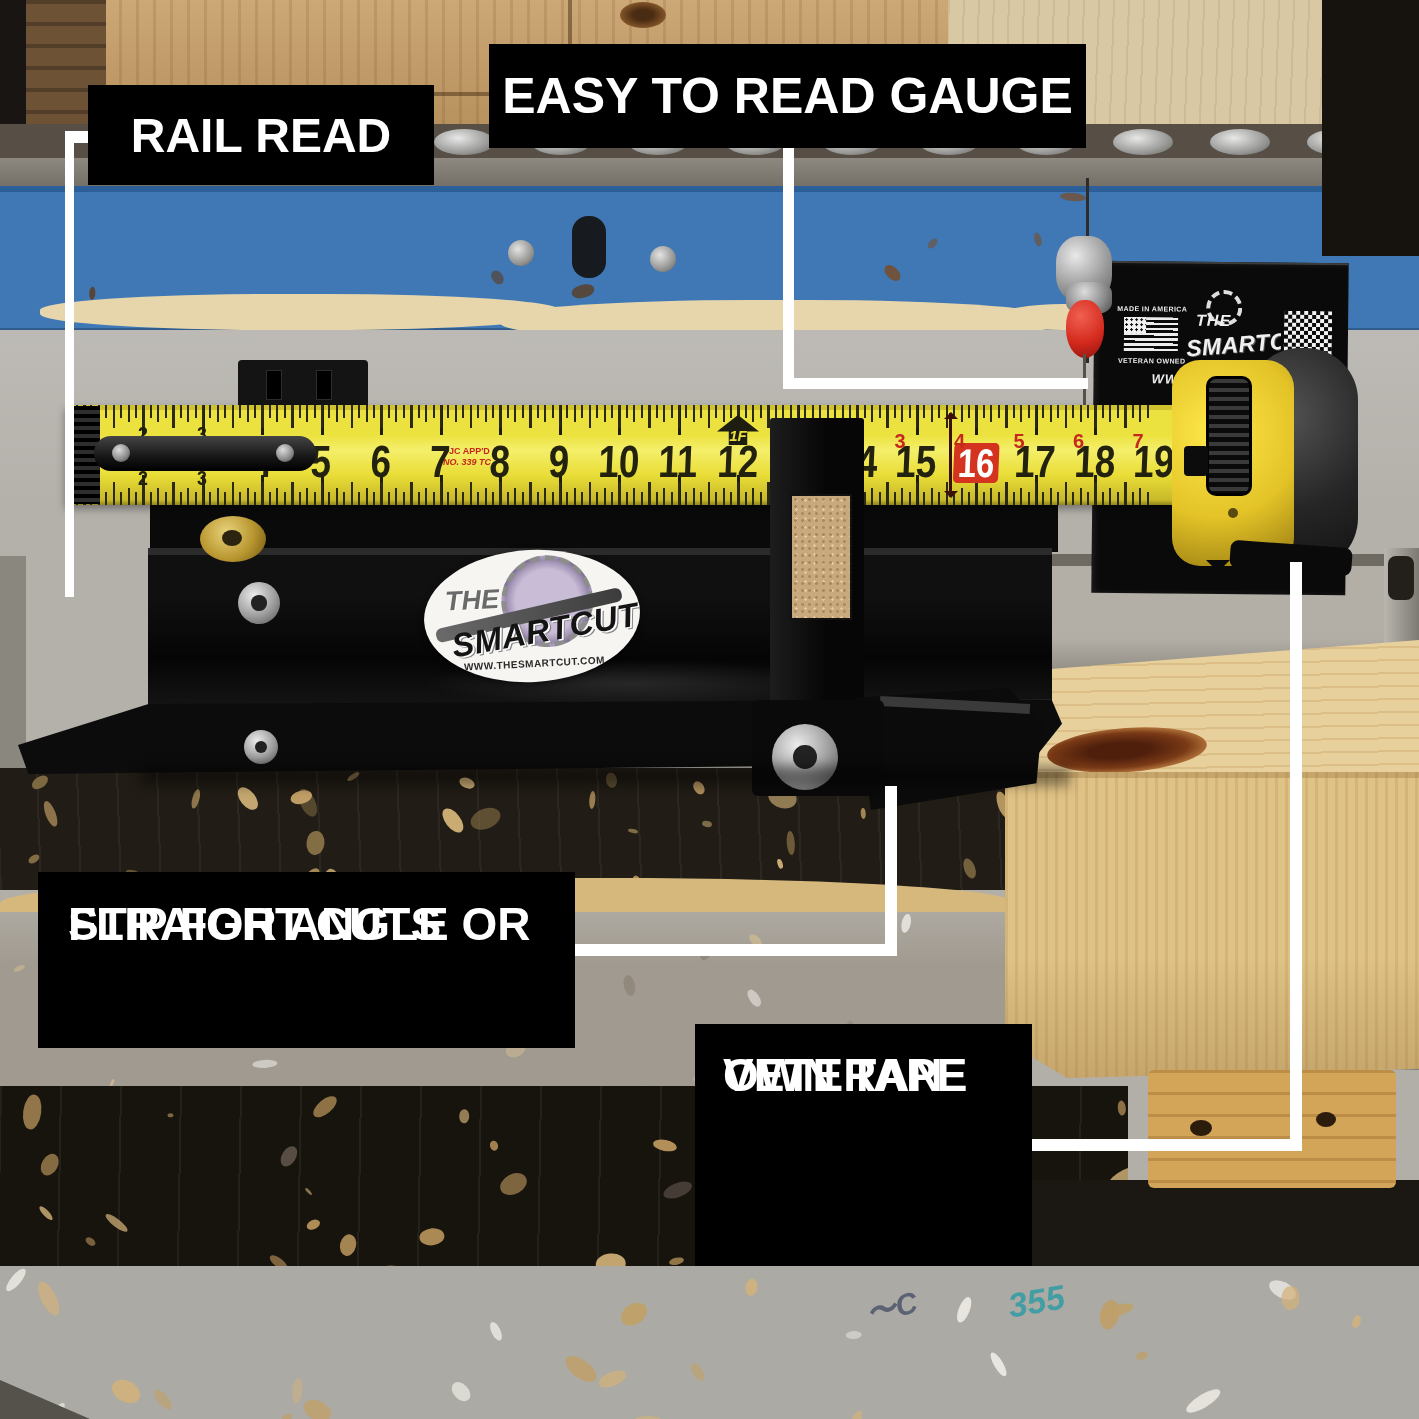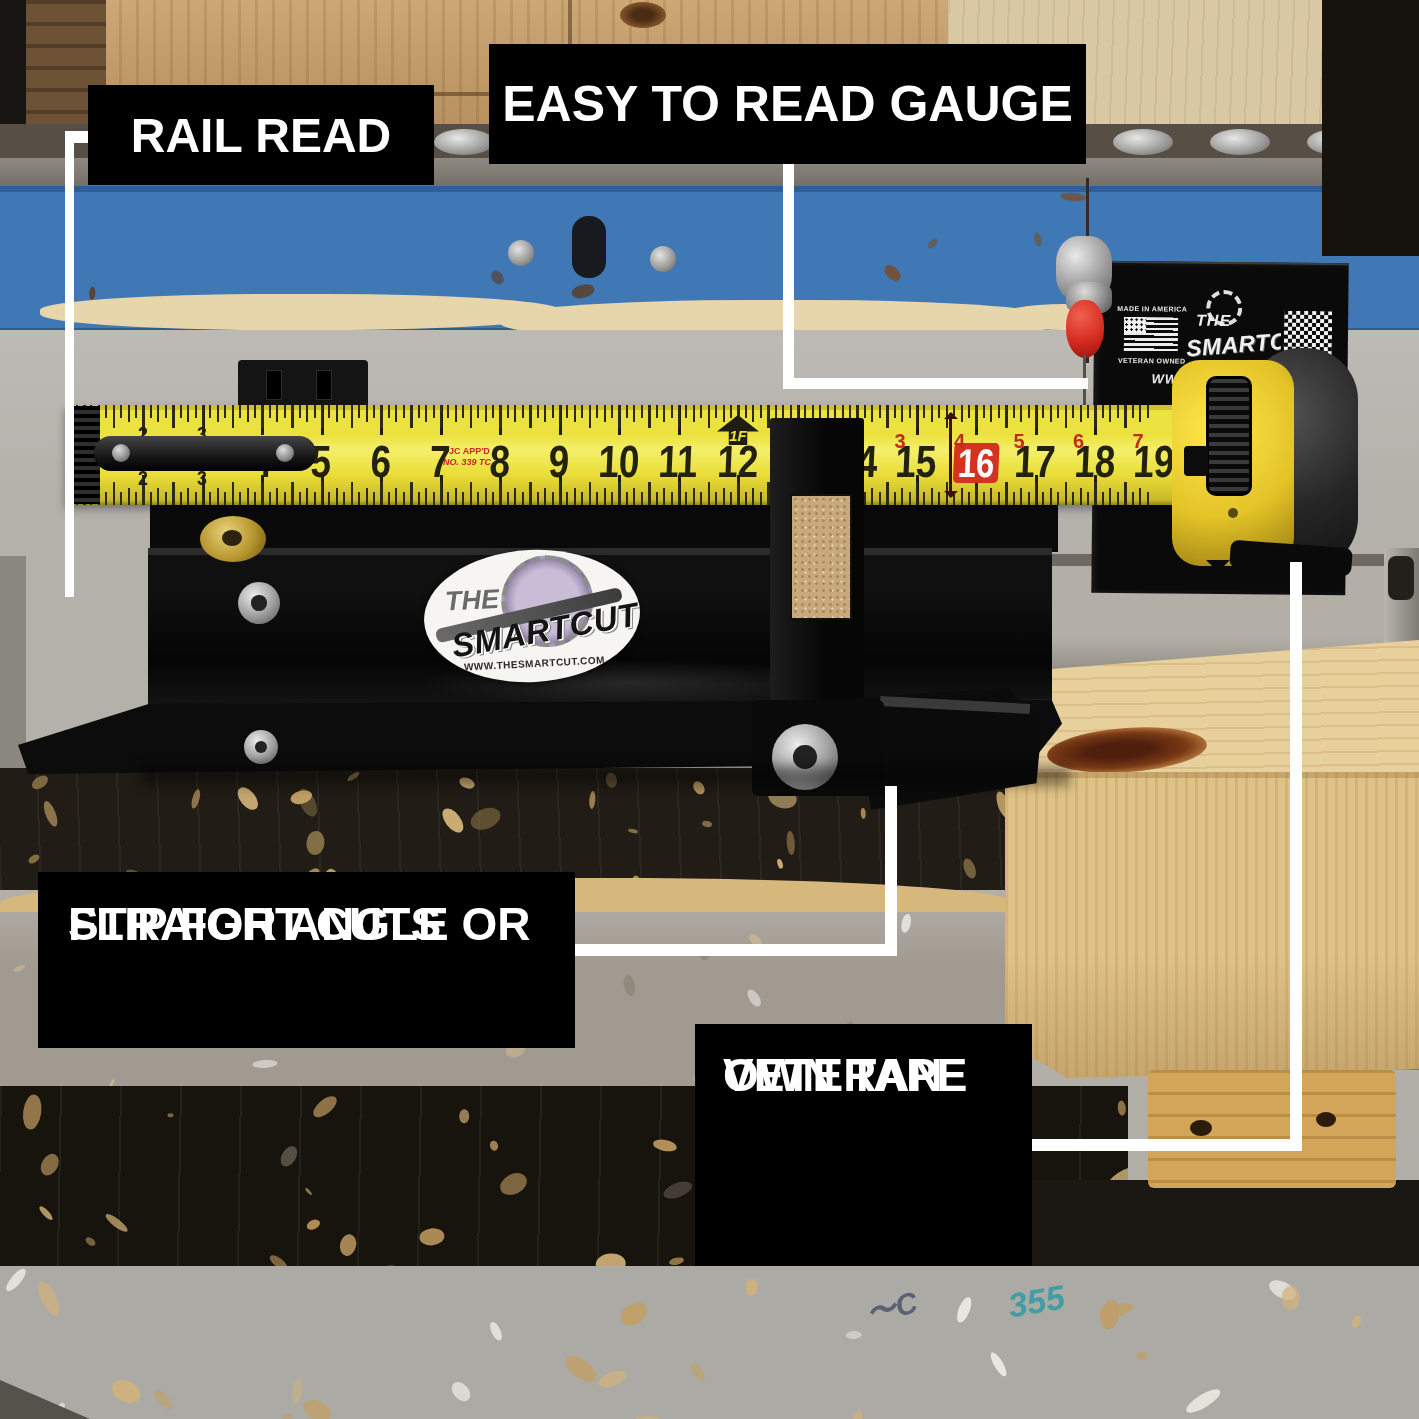--- a/index.html
+++ b/index.html
@@ -202,21 +202,21 @@
   .tmb-tab{left:12px;top:98px;width:24px;height:30px;background:#0c0c0c;border-radius:4px;}
   .tmb-hole{left:56px;top:160px;width:10px;height:10px;border-radius:50%;background:#5a4a10;}
   .tmb-clip{left:58px;top:196px;width:122px;height:28px;border-radius:8px;background:#0a0a0a;transform:rotate(4deg);}
   .tmb-fang{width:0;height:0;border:12px solid transparent;border-top-color:#0a0a0a;}
 
   
   .cl{background:#ffffff;}
   .label{background:#000;color:#fff;font-weight:700;}
   .label-rail{left:88px;top:85px;width:346px;height:100px;font-size:48px;
     display:flex;align-items:center;justify-content:center;}
-  .label-easy{left:489px;top:44px;width:597px;height:120px;font-size:50px;
+  .label-easy{left:489px;top:44px;width:597px;height:104px;font-size:50px;
     display:flex;align-items:center;justify-content:center;}
   .label-flip{left:38px;top:872px;width:537px;height:176px;font-size:46px;line-height:76px;
     padding:14px 0 0 30px;}
   .label-uses{left:695px;top:1024px;width:337px;height:242px;font-size:46px;line-height:78px;
     padding:12px 0 0 28px;}
 
   .scribble{font-style:italic;font-weight:700;}
 </style>
 </head>
 <body>

